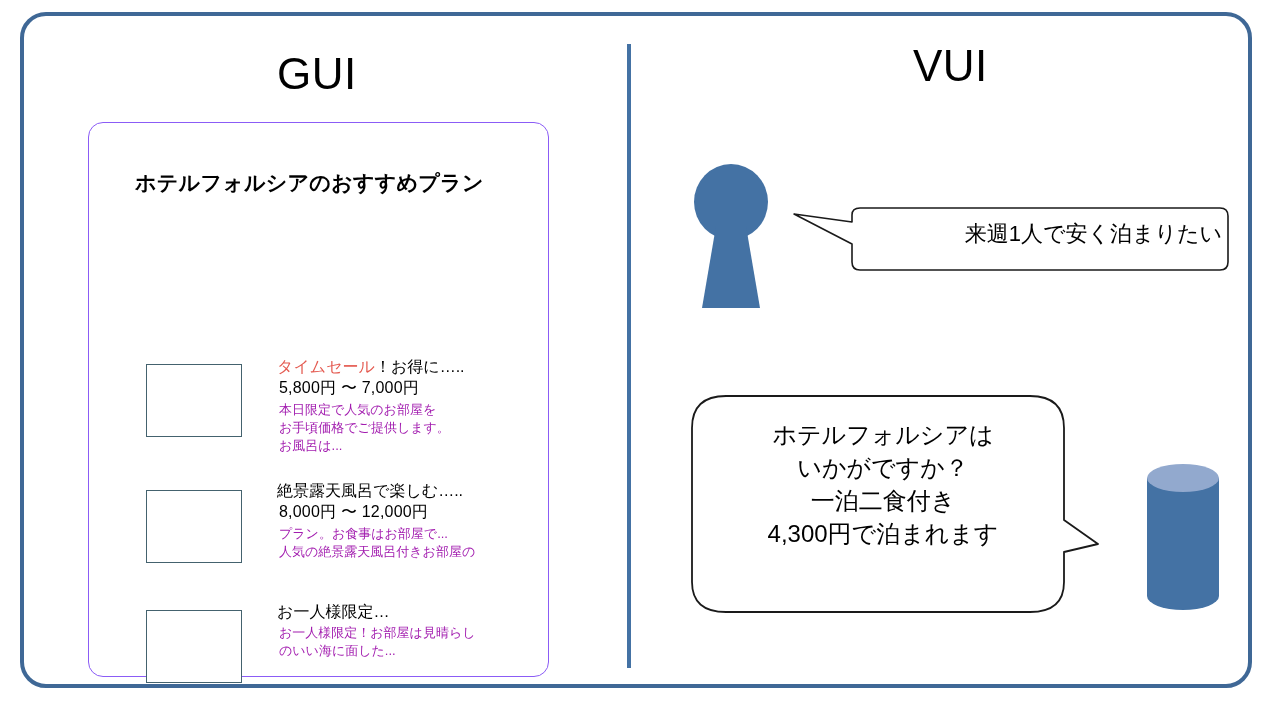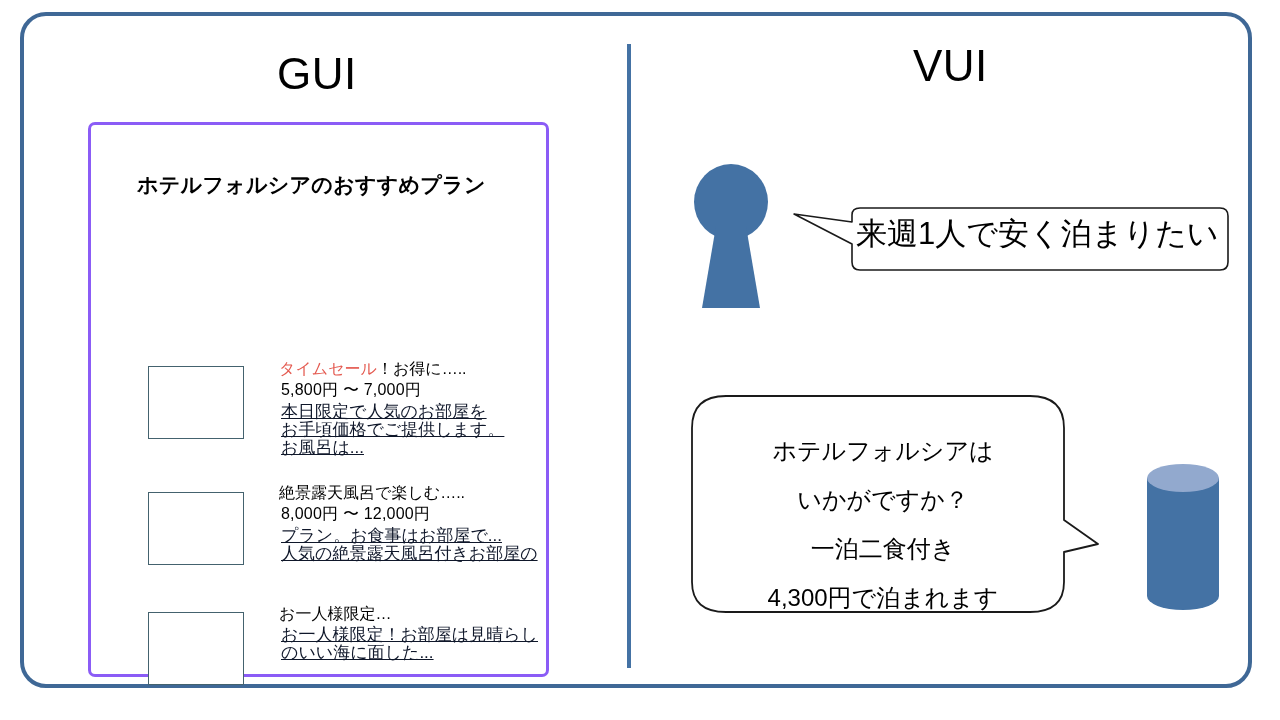--- a/index.html
+++ b/index.html
@@ -53,22 +53,22 @@
   #vui-heading { left: 913px; top: 44px; }
 
   
   #gui-card {
     position: absolute;
     left: 88px;
     top: 122px;
     width: 461px;
     height: 555px;
     box-sizing: border-box;
-    border: 3px solid #8b5cf6;
-    border-radius: 7px;
+    border: 1px solid #8b5cf6;
+    border-radius: 15px;
     background: #ffffff;
   }
 
   #gui-card-title {
     position: absolute;
     left: 46px;
     top: 46px;
     font-size: 21px;
     font-weight: bold;
     letter-spacing: 0.3px;
@@ -107,24 +107,23 @@
     color: #E45A50;
   }
   .plan-price {
     font-size: 16px;
     line-height: 22px;
     white-space: nowrap;
     color: #000000;
     letter-spacing: 0.2px;
   }
   .plan-desc {
-    font-size: 17px;
+    font-size: 13px;
     line-height: 18px;
-    color: #0f172a;
-    text-decoration: underline;
+    color: #a21caf;
   }
   .plan-desc div { white-space: nowrap; }
 
   
   #plan-row-0 .plan-thumb { top: 241px; }
   #plan-row-0 .plan-text  { top: 233px; }
   #plan-row-1 .plan-thumb { top: 367px; }
   #plan-row-1 .plan-text  { top: 357px; }
   #plan-row-2 .plan-thumb { top: 487px; }
   #plan-row-2 .plan-text  { top: 478px; }
@@ -148,22 +147,22 @@
     left: 790px;
     top: 200px;
     width: 440px;
     height: 78px;
   }
   #user-bubble-text {
     position: absolute;
     left: 66px;
     top: 20px;
     width: 366px;
-    text-align: left;
-    font-size: 31px;
+    text-align: right;
+    font-size: 22px;
     line-height: 28px;
     color: #000000;
     white-space: nowrap;
   }
 
   
   #agent-bubble-wrap {
     position: absolute;
     left: 690px;
     top: 392px;
@@ -173,21 +172,21 @@
   #agent-bubble-text {
     position: absolute;
     left: 28px;
     top: 26px;
     width: 330px;
     text-align: center;
     font-size: 24px;
     line-height: 33px;
     color: #000000;
   }
-  #agent-bubble-text div { white-space: nowrap; margin-top: 16px; }
+  #agent-bubble-text div { white-space: nowrap; }
 
   
   #speaker-cylinder {
     position: absolute;
     left: 1145px;
     top: 462px;
     width: 76px;
     height: 150px;
   }
 </style>

